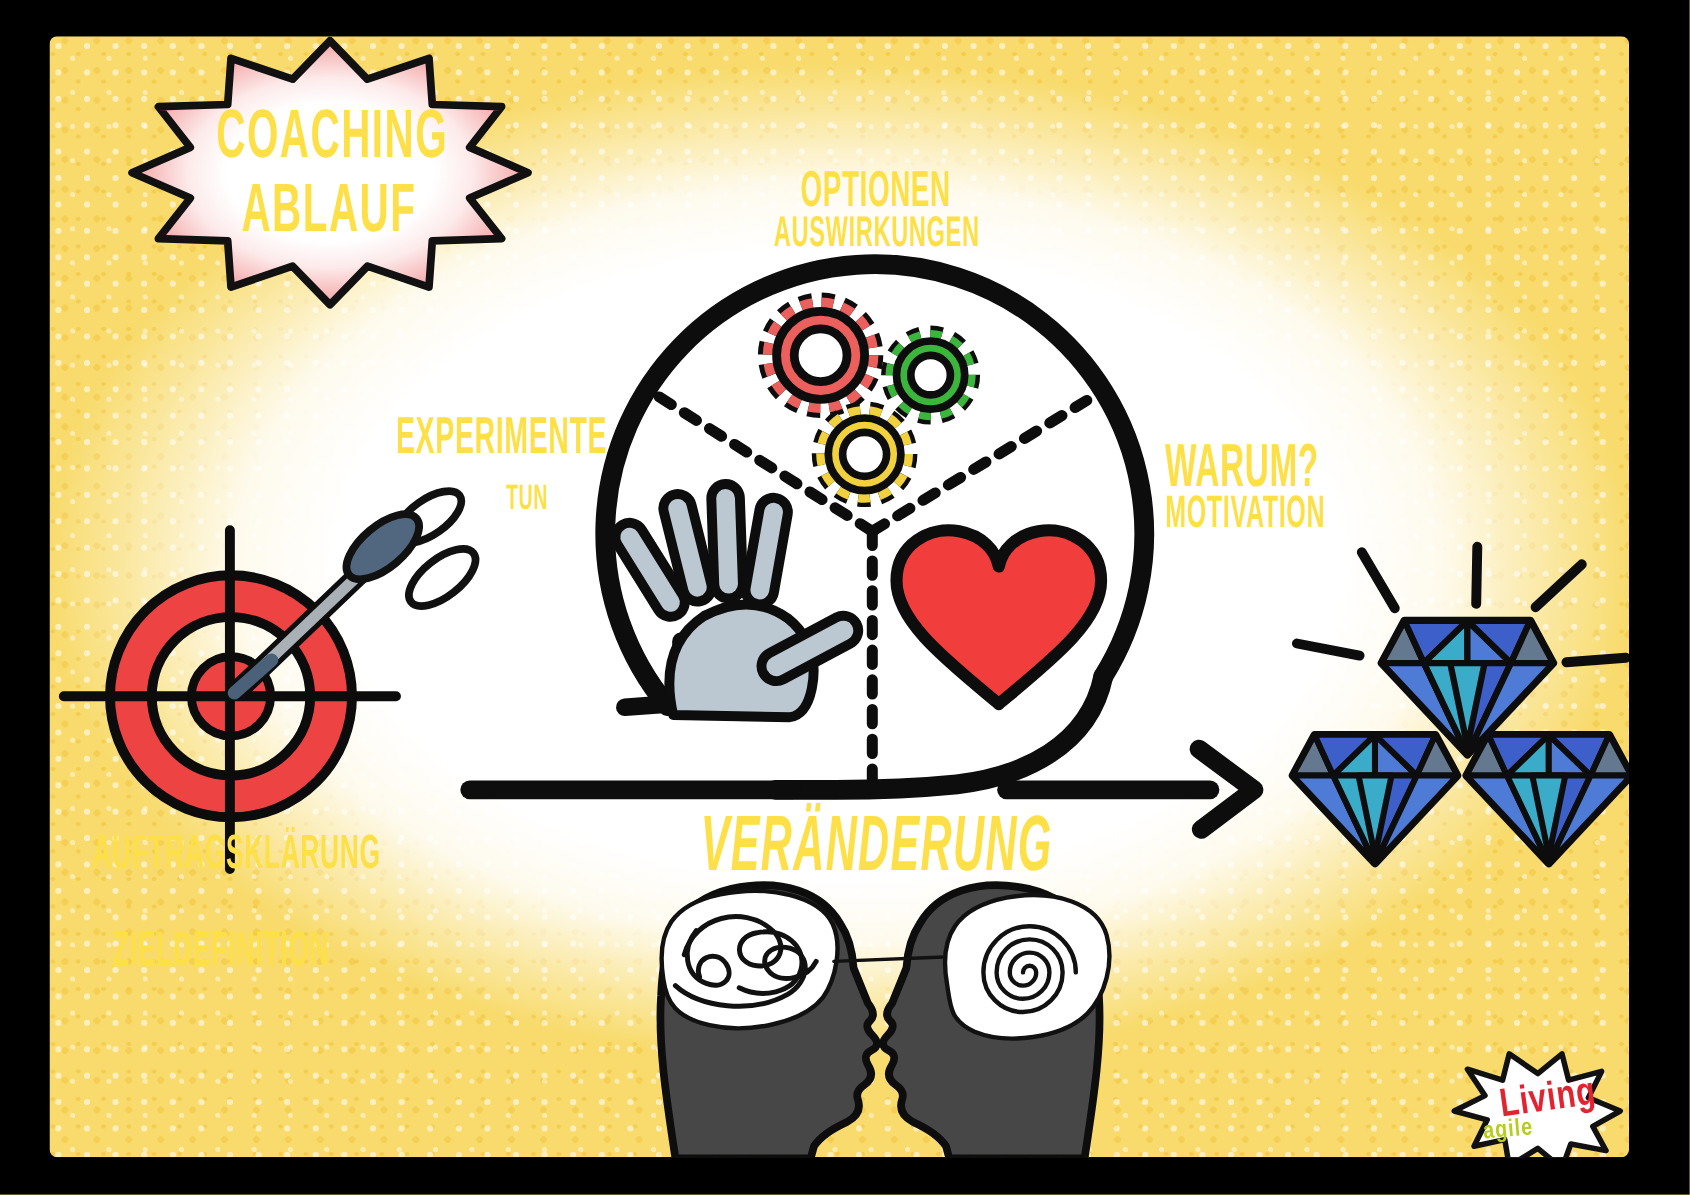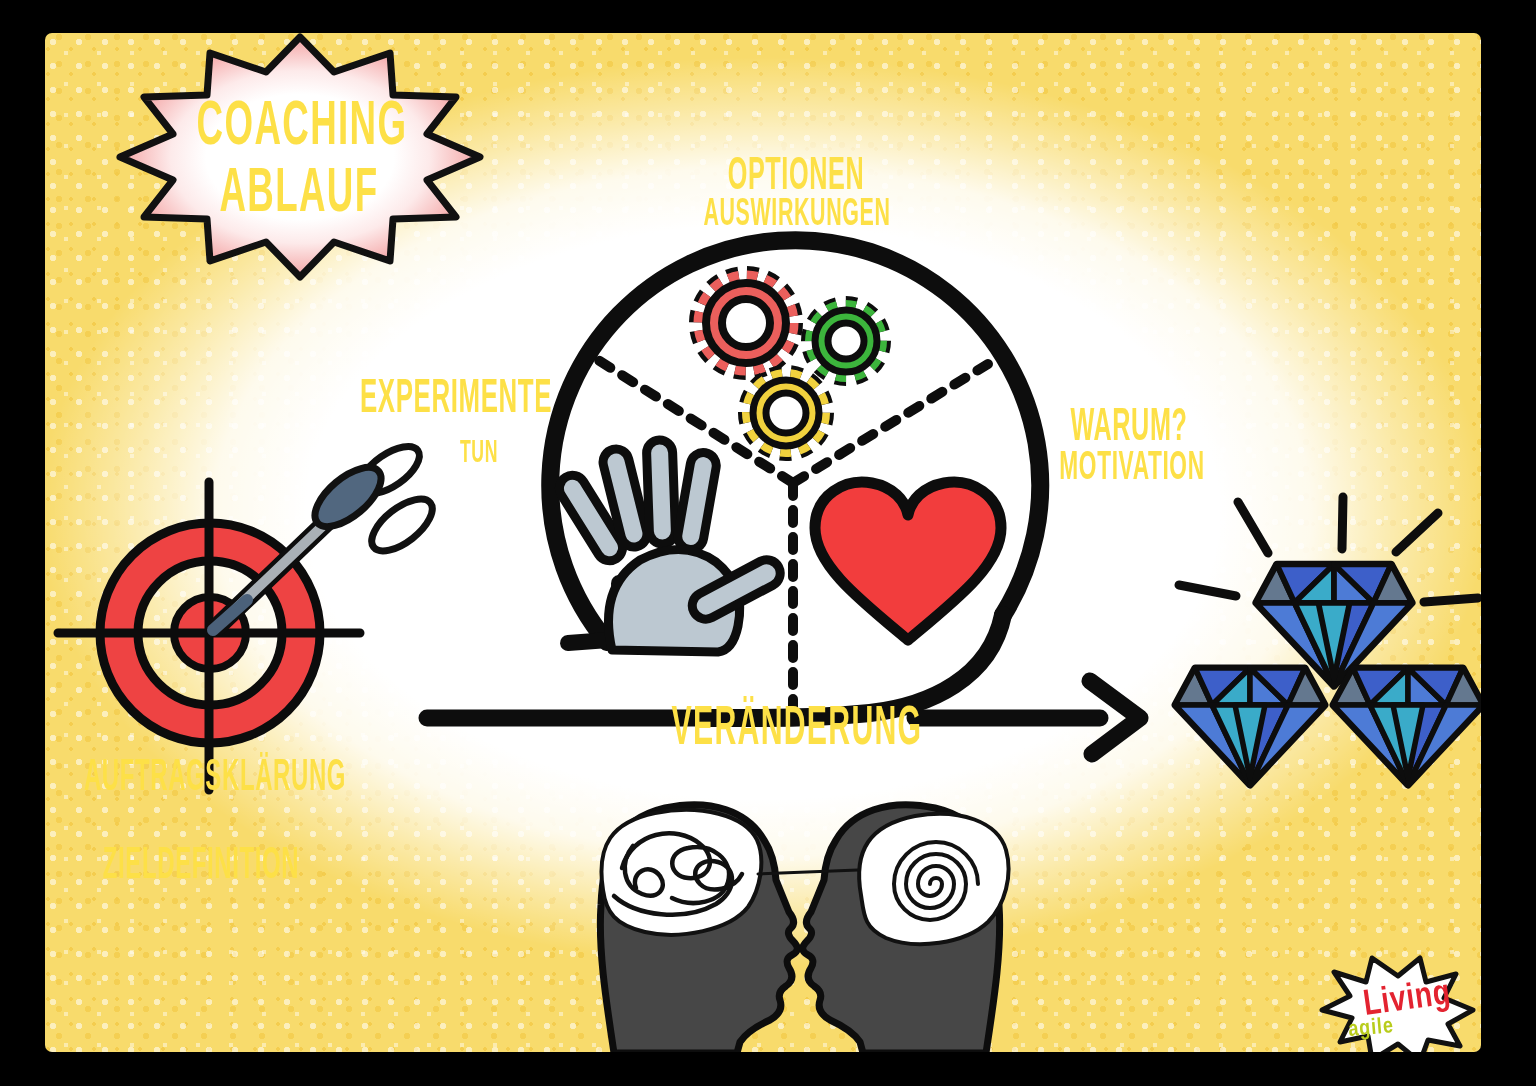--- a/index.html
+++ b/index.html
@@ -33,23 +33,23 @@
     white-space:nowrap;color:#fde047;font-weight:700;z-index:5;
   }
   .lbl>span{display:inline-block;transform:scale(0.63,1.15);letter-spacing:1px;}
   .lbl.title>span{transform:scale(0.68,1.15);letter-spacing:2px;}
   .t-coaching{left:302px;top:122px;font-size:54px;}
   .t-ablauf{left:299px;top:189px;font-size:54px;}
   .t-optionen{left:796px;top:151px;font-size:40px;margin-top:22px;}
   .t-auswirkungen{left:797px;top:212px;font-size:34px;}
   .t-experimente{left:456px;top:396px;font-size:41px;}
   .t-tun{left:479px;top:452px;font-size:28px;}
-  .t-warum{left:1129px;top:424px;font-size:40px;}
+  .t-warum{left:1129px;top:424px;font-size:48px;}
   .t-motivation{left:1132px;top:465px;font-size:36px;text-align:right;}
-  .t-veraenderung{left:797px;top:725px;font-size:48px;}
+  .t-veraenderung{left:797px;top:767px;font-size:62px;font-style:italic;}
   .t-veraenderung>span{letter-spacing:2px;}
   .t-auftrag{left:215px;top:776px;font-size:38px;}
   .t-ziel{left:201px;top:864px;font-size:38px;}
   .t-living{left:1407px;top:997px;font-size:33px;color:#e32330;
     transform:translate(-50%,-50%) rotate(-8deg);}
   .t-living>span{transform:scale(.85,1.1);letter-spacing:1px;}
   .t-agile{left:1371px;top:1027px;font-size:20px;color:#b8cc1c;
     transform:translate(-50%,-50%) rotate(-5deg);}
   .t-agile>span{transform:scale(.9,1.1);letter-spacing:1px;}
 </style>

